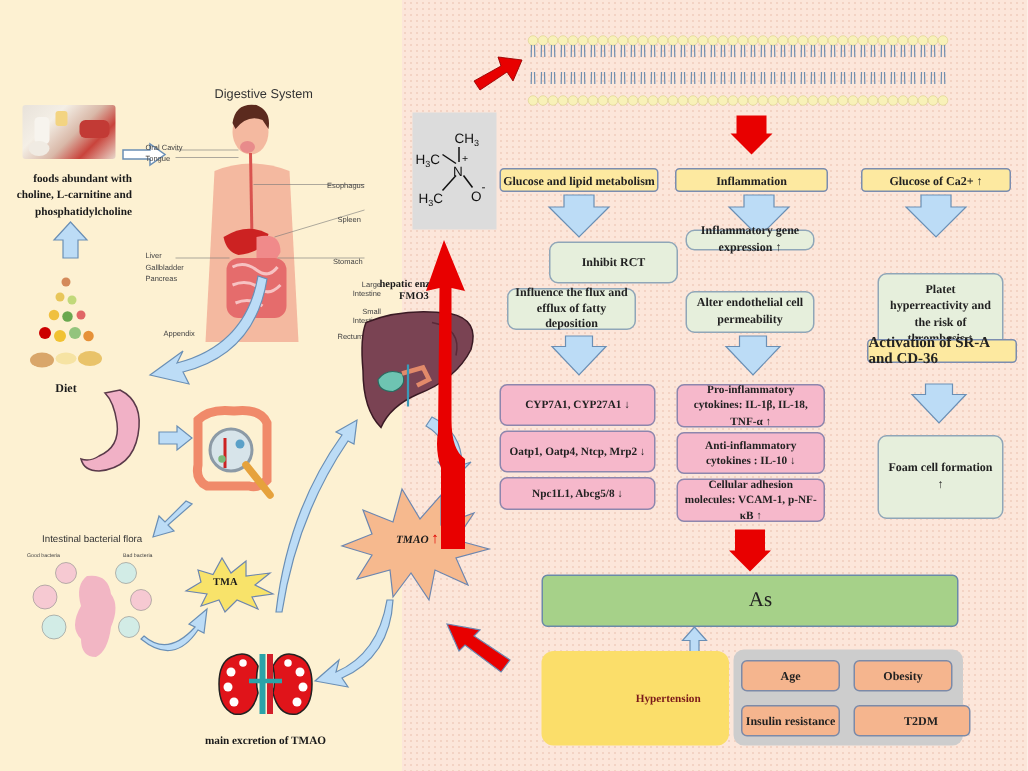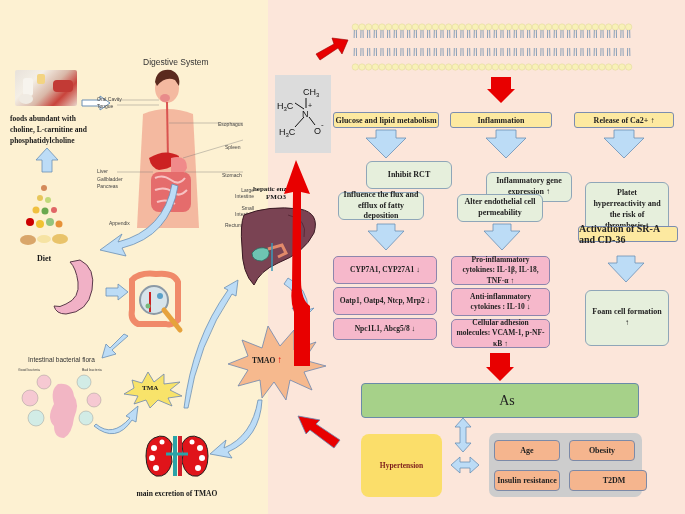--- a/index.html
+++ b/index.html
@@ -21,21 +21,21 @@
 
 <div class="bg-left"></div>
 <div class="bg-right"></div>
 
 <div class="abs" style="left:15px;top:70px;width:62px;height:36px;background:linear-gradient(135deg,#e8e2da 0%,#f4efe6 30%,#d9b8a8 55%,#c9433b 75%,#e9d8cc 100%);border-radius:2px;">
   <div style="position:absolute;left:8px;top:8px;width:10px;height:18px;background:#f7f4ee;border-radius:3px;"></div>
   <div style="position:absolute;left:22px;top:4px;width:8px;height:10px;background:#f3d482;border-radius:2px;"></div>
   <div style="position:absolute;left:38px;top:10px;width:20px;height:12px;background:#c23a35;border-radius:4px;"></div>
   <div style="position:absolute;left:4px;top:24px;width:14px;height:10px;background:#f0ebe3;border-radius:50%;"></div>
 </div>
-<div class="abs lbl" style="left:10px;top:114px;width:78px;font-size:7.5px;text-align:left;line-height:1.45;">foods abundant with choline, L-carnitine and phosphatidylcholine</div>
+<div class="abs lbl" style="left:10px;top:114px;width:78px;font-size:7.5px;text-align:right;line-height:1.45;">foods abundant with choline, L-carnitine and phosphatidylcholine</div>
 
 <svg style="left:82px;top:96px;" width="30" height="14">
   <path d="M0,4 H18 V0 L28,7 L18,14 V10 H0 Z" fill="#fff" stroke="#6a8fb5" stroke-width="1"></path>
 </svg>
 
 <svg style="left:36px;top:148px;" width="22" height="24">
   <path d="M11,0 L22,12 H16 V24 H6 V12 H0 Z" fill="#bcdcf6" stroke="#6a8fb5" stroke-width="0.8"></path>
 </svg>
 
 <svg style="left:14px;top:178px;" width="60" height="72">
@@ -182,21 +182,21 @@
   <path d="M34,38 L34,66" stroke="#3a9ab8" stroke-width="1.5"></path>
 </svg>
 
 <svg style="left:284px;top:274px;" width="34" height="48">
   <path d="M4,4 Q24,14 24,36 L30,34 L18,46 L8,34 L14,34 Q14,18 0,10 Z" fill="#bcdcf6" stroke="#6a8fb5" stroke-width="0.8"></path>
 </svg>
 
 <svg style="left:228px;top:324px;" width="100" height="78">
   <polygon points="14,16 34,24 40,2 52,22 66,6 66,26 88,18 76,36 98,42 76,48 84,66 62,56 58,76 46,58 34,74 32,56 10,62 20,46 0,40 20,32" fill="#f6b98e" stroke="#6c86b0" stroke-width="0.8"></polygon>
 </svg>
-<div class="abs lbl" style="left:252px;top:354px;font-size:7.5px;">
+<div class="abs lbl" style="left:264px;top:354px;font-size:7.5px;font-style:italic;">
   <span>TMAO</span>
   <span style="color:#e00000;font-size:10px;">↑</span>
 </div>
 
 <div class="abs" style="left:275px;top:75px;width:56px;height:78px;background:#dcdcdc;"></div>
 <svg style="left:275px;top:75px;" width="56" height="78">
   <line x1="31" y1="33" x2="31" y2="23" stroke="#111" stroke-width="1"></line>
   <line x1="29" y1="34" x2="20" y2="28" stroke="#111" stroke-width="1"></line>
   <line x1="29" y1="42" x2="20" y2="52" stroke="#111" stroke-width="1"></line>
   <line x1="34" y1="42" x2="40" y2="50" stroke="#111" stroke-width="1"></line>
@@ -471,36 +471,36 @@
     <line x1="275.6666666666667" x2="275.4666666666667" y1="26" y2="34" stroke="#6f8fb0" stroke-width="0.8"></line>
     <line x1="277.6666666666667" x2="277.8666666666667" y1="26" y2="34" stroke="#6f8fb0" stroke-width="0.8"></line>
   </svg>
 
 <svg style="left:487px;top:77px;" width="28" height="26">
   <path d="M4,0 H24 V12 H28 L14,26 L0,12 H4 Z" fill="#e80000"></path>
 </svg>
 
 <div class="yellow-hdr" style="left:333px;top:112px;width:104px;height:14px;">Glucose and lipid metabolism</div>
 <div class="yellow-hdr" style="left:450px;top:112px;width:100px;height:14px;">Inflammation</div>
-<div class="yellow-hdr" style="left:574px;top:112px;width:98px;height:14px;">Release of Ca2+ ↑</div>
+<div class="yellow-hdr" style="left:574px;top:112px;width:98px;height:14px;">Glucose of Ca2+ ↑</div>
 
 <svg style="left:366px;top:130px;" width="40" height="28">
     <path d="M10,0 H30 V8 H40 L20,28 L0,8 H10 Z" fill="#bcdcf6" stroke="#6a8fb5" stroke-width="0.8"></path>
   </svg>
 <svg style="left:486px;top:130px;" width="40" height="28">
     <path d="M10,0 H30 V8 H40 L20,28 L0,8 H10 Z" fill="#bcdcf6" stroke="#6a8fb5" stroke-width="0.8"></path>
   </svg>
 <svg style="left:604px;top:130px;" width="40" height="28">
     <path d="M10,0 H30 V8 H40 L20,28 L0,8 H10 Z" fill="#bcdcf6" stroke="#6a8fb5" stroke-width="0.8"></path>
   </svg>
 
 <div class="green-box" style="left:338px;top:161px;width:86px;height:28px;margin-left:28px;">Inhibit RCT</div>
 <div class="green-box" style="left:338px;top:192px;width:86px;height:28px;">Influence the flux and efflux of fatty deposition</div>
 
-<div class="green-box" style="left:457px;top:172px;width:86px;height:30px;margin-left:29px;">Inflammatory gene expression ↑</div>
+<div class="green-box" style="left:457px;top:153px;width:86px;height:14px;">Inflammatory gene expression ↑</div>
 <div class="green-box" style="left:457px;top:194px;width:86px;height:28px;">Alter endothelial cell permeability</div>
 
 <div class="green-box" style="left:585px;top:162px;width:84px;height:56px;margin-top:20px;">Platet hyperreactivity and the risk of thrombosis ↑</div>
 
 <svg style="left:368px;top:224px;" width="36" height="26">
     <path d="M9,0 H27 V7 H36 L18,26 L0,7 H9 Z" fill="#bcdcf6" stroke="#6a8fb5" stroke-width="0.8"></path>
   </svg>
 <svg style="left:484px;top:224px;" width="36" height="26">
     <path d="M9,0 H27 V7 H36 L18,26 L0,7 H9 Z" fill="#bcdcf6" stroke="#6a8fb5" stroke-width="0.8"></path>
   </svg>
@@ -531,21 +531,21 @@
   <path d="M44,30 L20,14 L24,10 L2,6 L10,24 L14,20 L38,38 Z" fill="#e80000" stroke="#6a86b0" stroke-width="0.8"></path>
 </svg>
 
 <svg style="left:454px;top:418px;" width="18" height="34">
   <path d="M9,0 L17,9 H12 V25 H17 L9,34 L1,25 H6 V9 H1 Z" fill="#bcdcf6" stroke="#6a8fb5" stroke-width="0.8"></path>
 </svg>
 <svg style="left:451px;top:456px;" width="28" height="18">
   <path d="M0,9 L9,1 V6 H19 V1 L28,9 L19,17 V12 H9 V17 Z" fill="#bcdcf6" stroke="#6a8fb5" stroke-width="0.8"></path>
 </svg>
 
-<div class="abs" style="left:361px;top:434px;width:81px;height:63px;background:#fbde6a;border-radius:8px;display:flex;align-items:center;justify-content:center;">
+<div class="abs" style="left:361px;top:434px;width:81px;height:63px;background:#fbde6a;border-radius:8px;display:flex;align-items:center;justify-content:center;padding-left:44px;">
   <span style="font-size:7.5px;font-weight:bold;color:#7a1a1a;">Hypertension</span>
 </div>
 
 <div class="abs" style="left:489px;top:433px;width:153px;height:64px;background:#cdcdcd;border-radius:7px;"></div>
 <div class="orange-box" style="left:494px;top:440px;width:64px;height:19px;">Age</div>
 <div class="orange-box" style="left:569px;top:440px;width:64px;height:19px;">Obesity</div>
 <div class="orange-box" style="left:494px;top:470px;width:64px;height:19px;">Insulin resistance</div>
 <div class="orange-box" style="left:569px;top:470px;width:64px;height:19px;padding-left:12px;">T2DM</div>
 
 </body></html>

